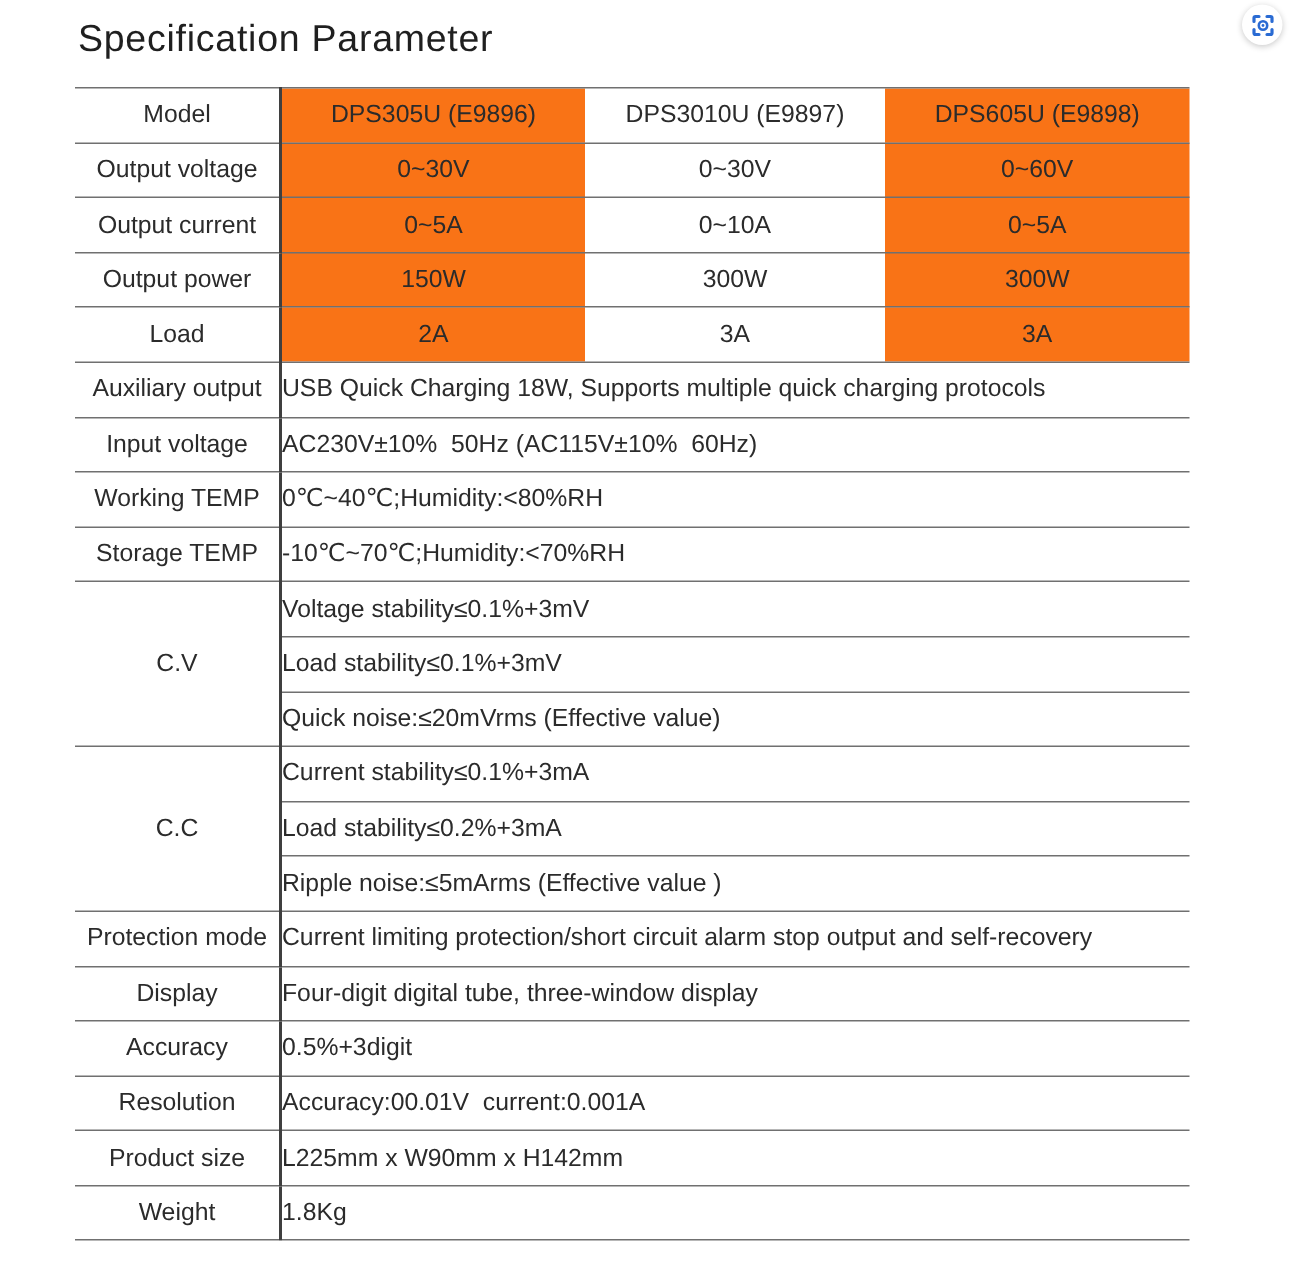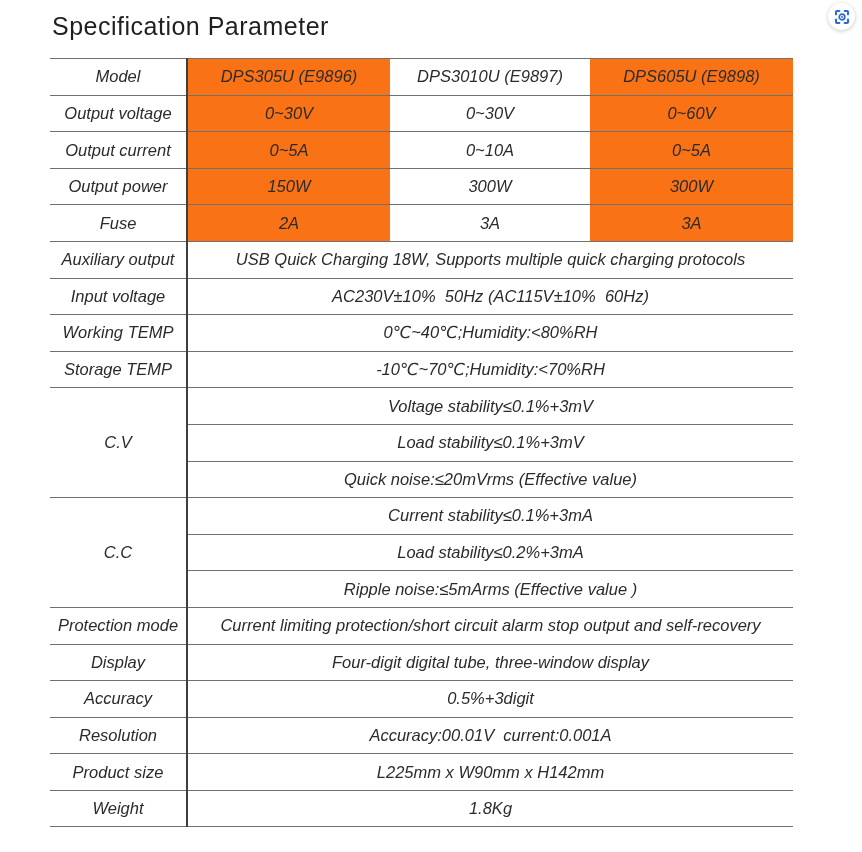--- a/index.html
+++ b/index.html
@@ -44,39 +44,38 @@
   table.spec-table {
     position: absolute;
     left: 50px;
     top: 58px;
     width: 743px;
     border-collapse: collapse;
     table-layout: fixed;
     border-top: 1.6px solid #707070;
     font-size: 16.5px;
     color: #2b2b2b;
-    font-style: italic;
   }
   table.spec-table td {
     height: 35.6px;
     border-bottom: 1.6px solid #707070;
     padding: 0;
     vertical-align: middle;
     line-height: 1.15;
   }
   td.label-cell {
     text-align: center;
     border-right: 2px solid #3f3f3f;
     background: #ffffff;
   }
   td.val-center {
     text-align: center;
   }
   td.val-full {
-    text-align: center;
+    text-align: left;
     padding-left: 15px;
     white-space: pre;
   }
   td.shade {
     background: #f97316;
   }
 </style>
 </head>
 <body>
 
@@ -125,21 +124,21 @@
       <td class="val-center">0~10A</td>
       <td class="val-center shade">0~5A</td>
     </tr>
     <tr>
       <td class="label-cell">Output power</td>
       <td class="val-center shade">150W</td>
       <td class="val-center">300W</td>
       <td class="val-center shade">300W</td>
     </tr>
     <tr>
-      <td class="label-cell">Fuse</td>
+      <td class="label-cell">Load</td>
       <td class="val-center shade">2A</td>
       <td class="val-center">3A</td>
       <td class="val-center shade">3A</td>
     </tr>
 
     <tr>
       <td class="label-cell">Auxiliary output</td>
       <td class="val-full" colspan="3">USB Quick Charging 18W, Supports multiple quick charging protocols</td>
     </tr>
     <tr>

